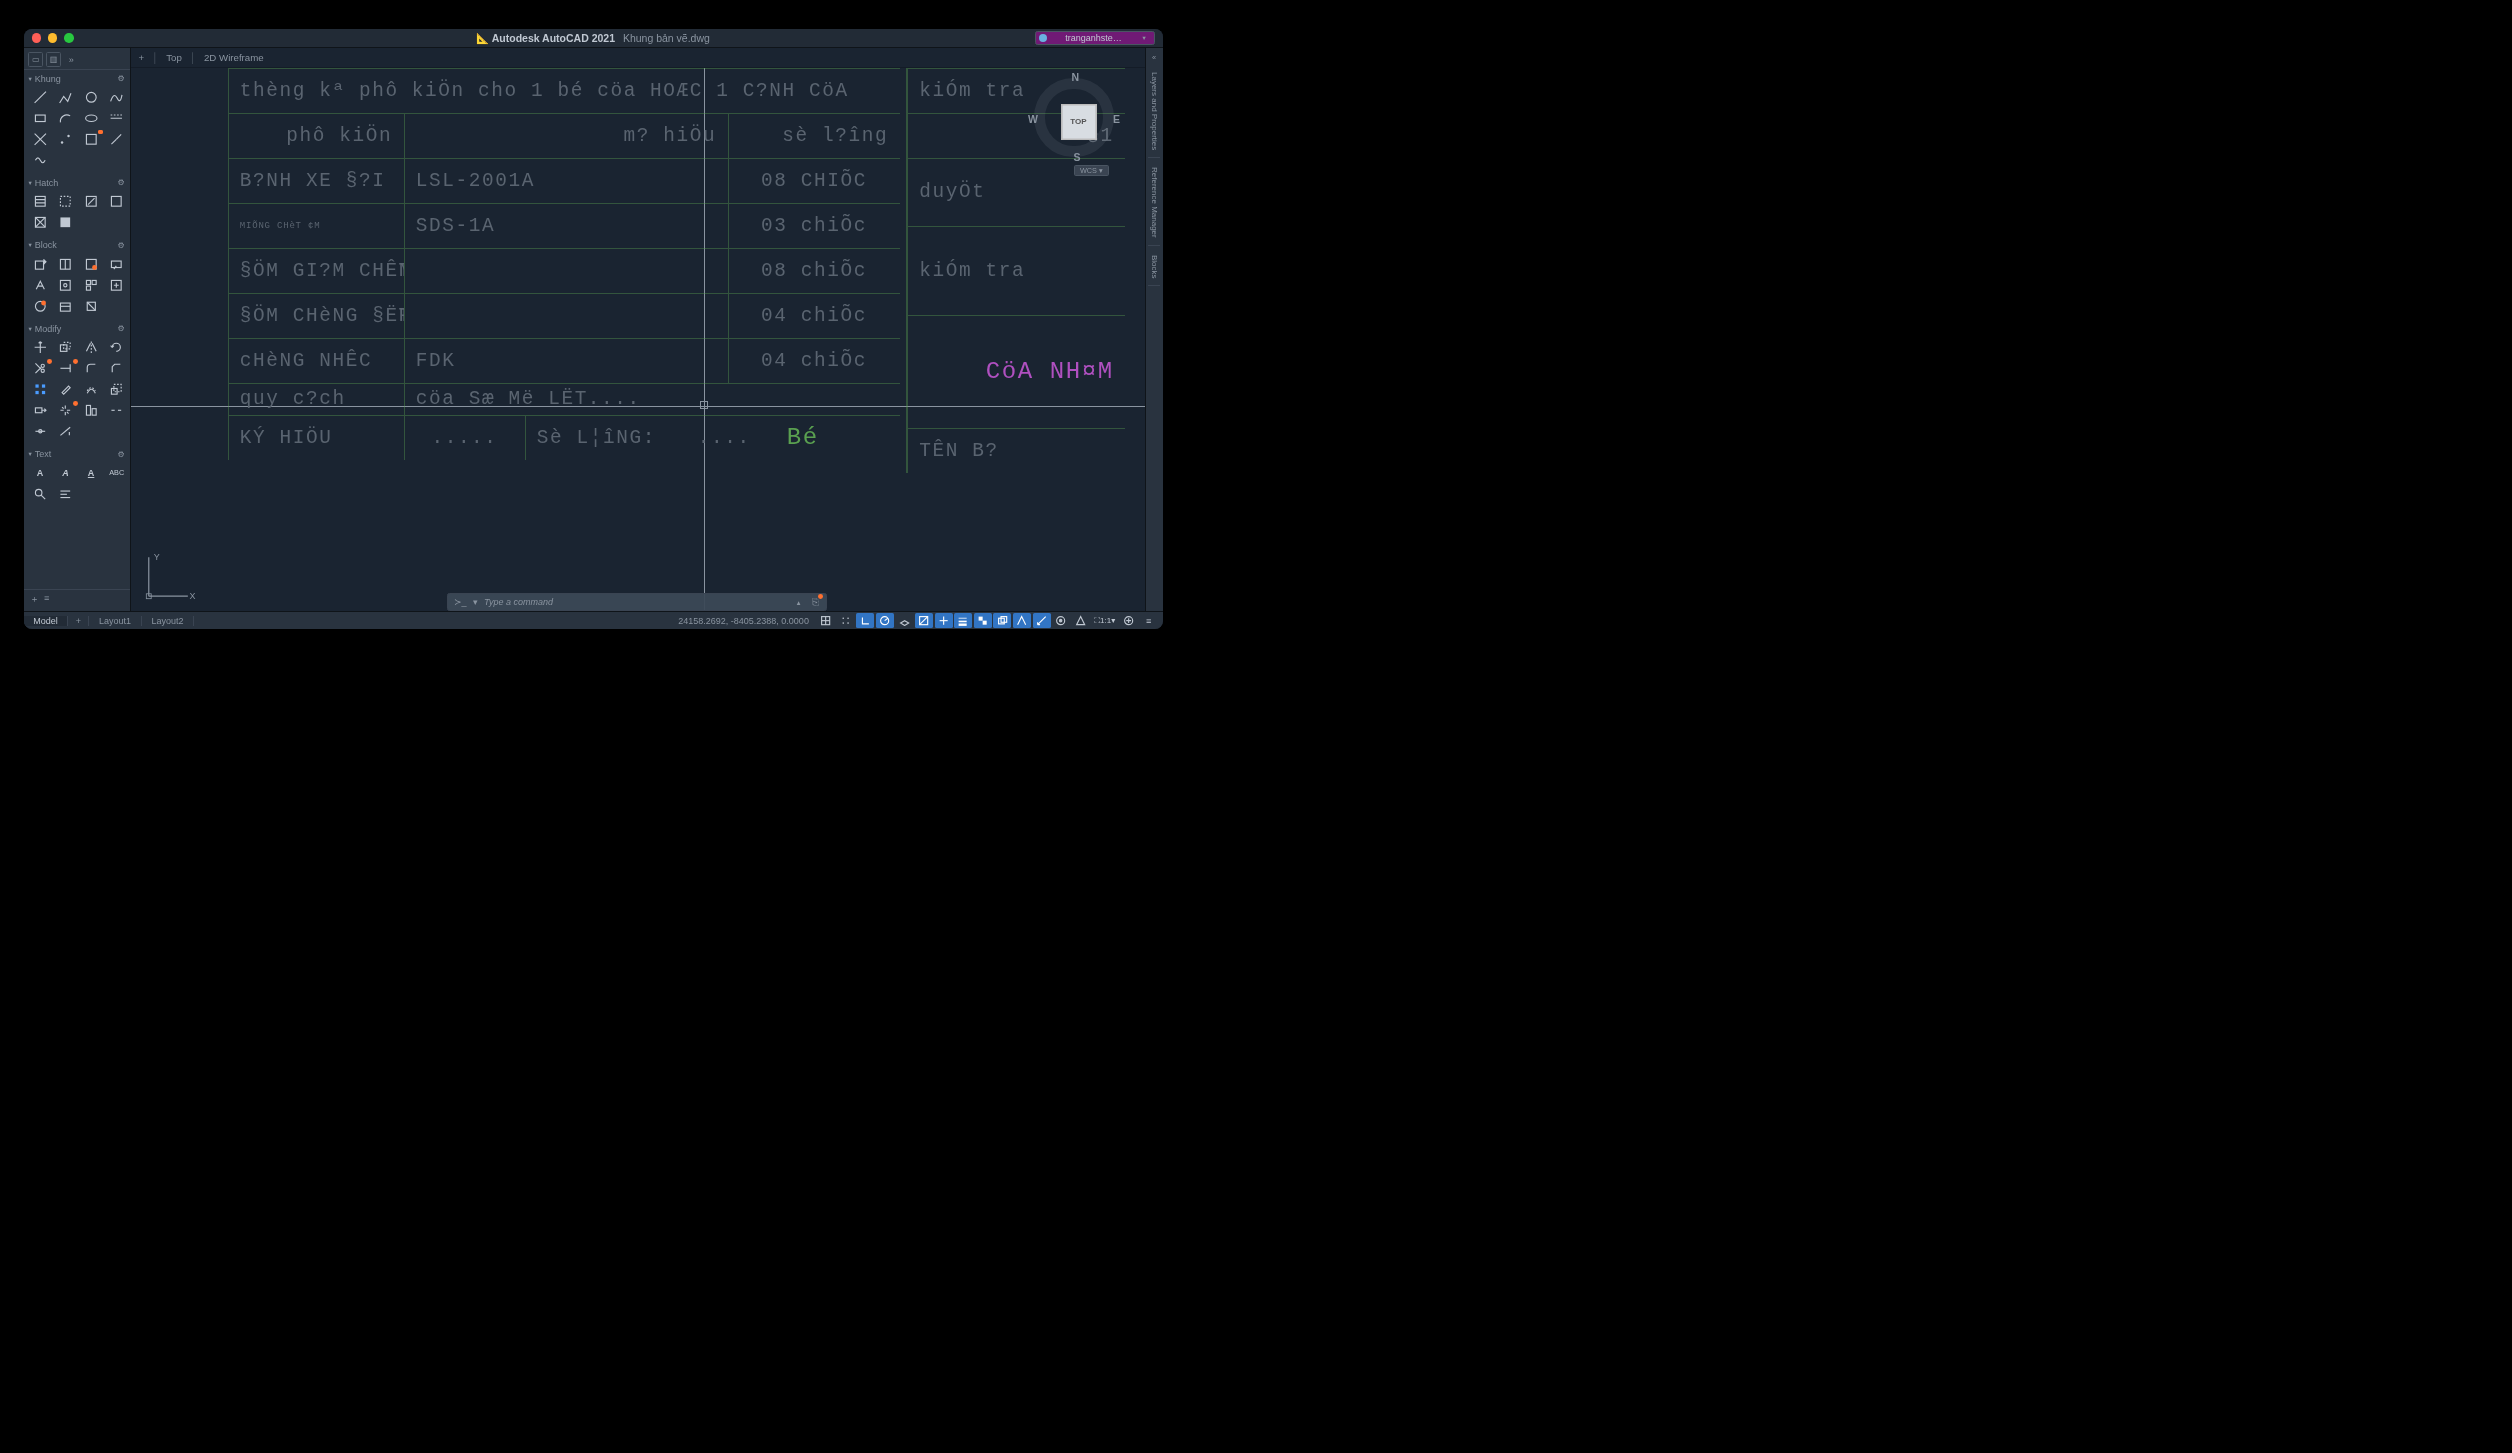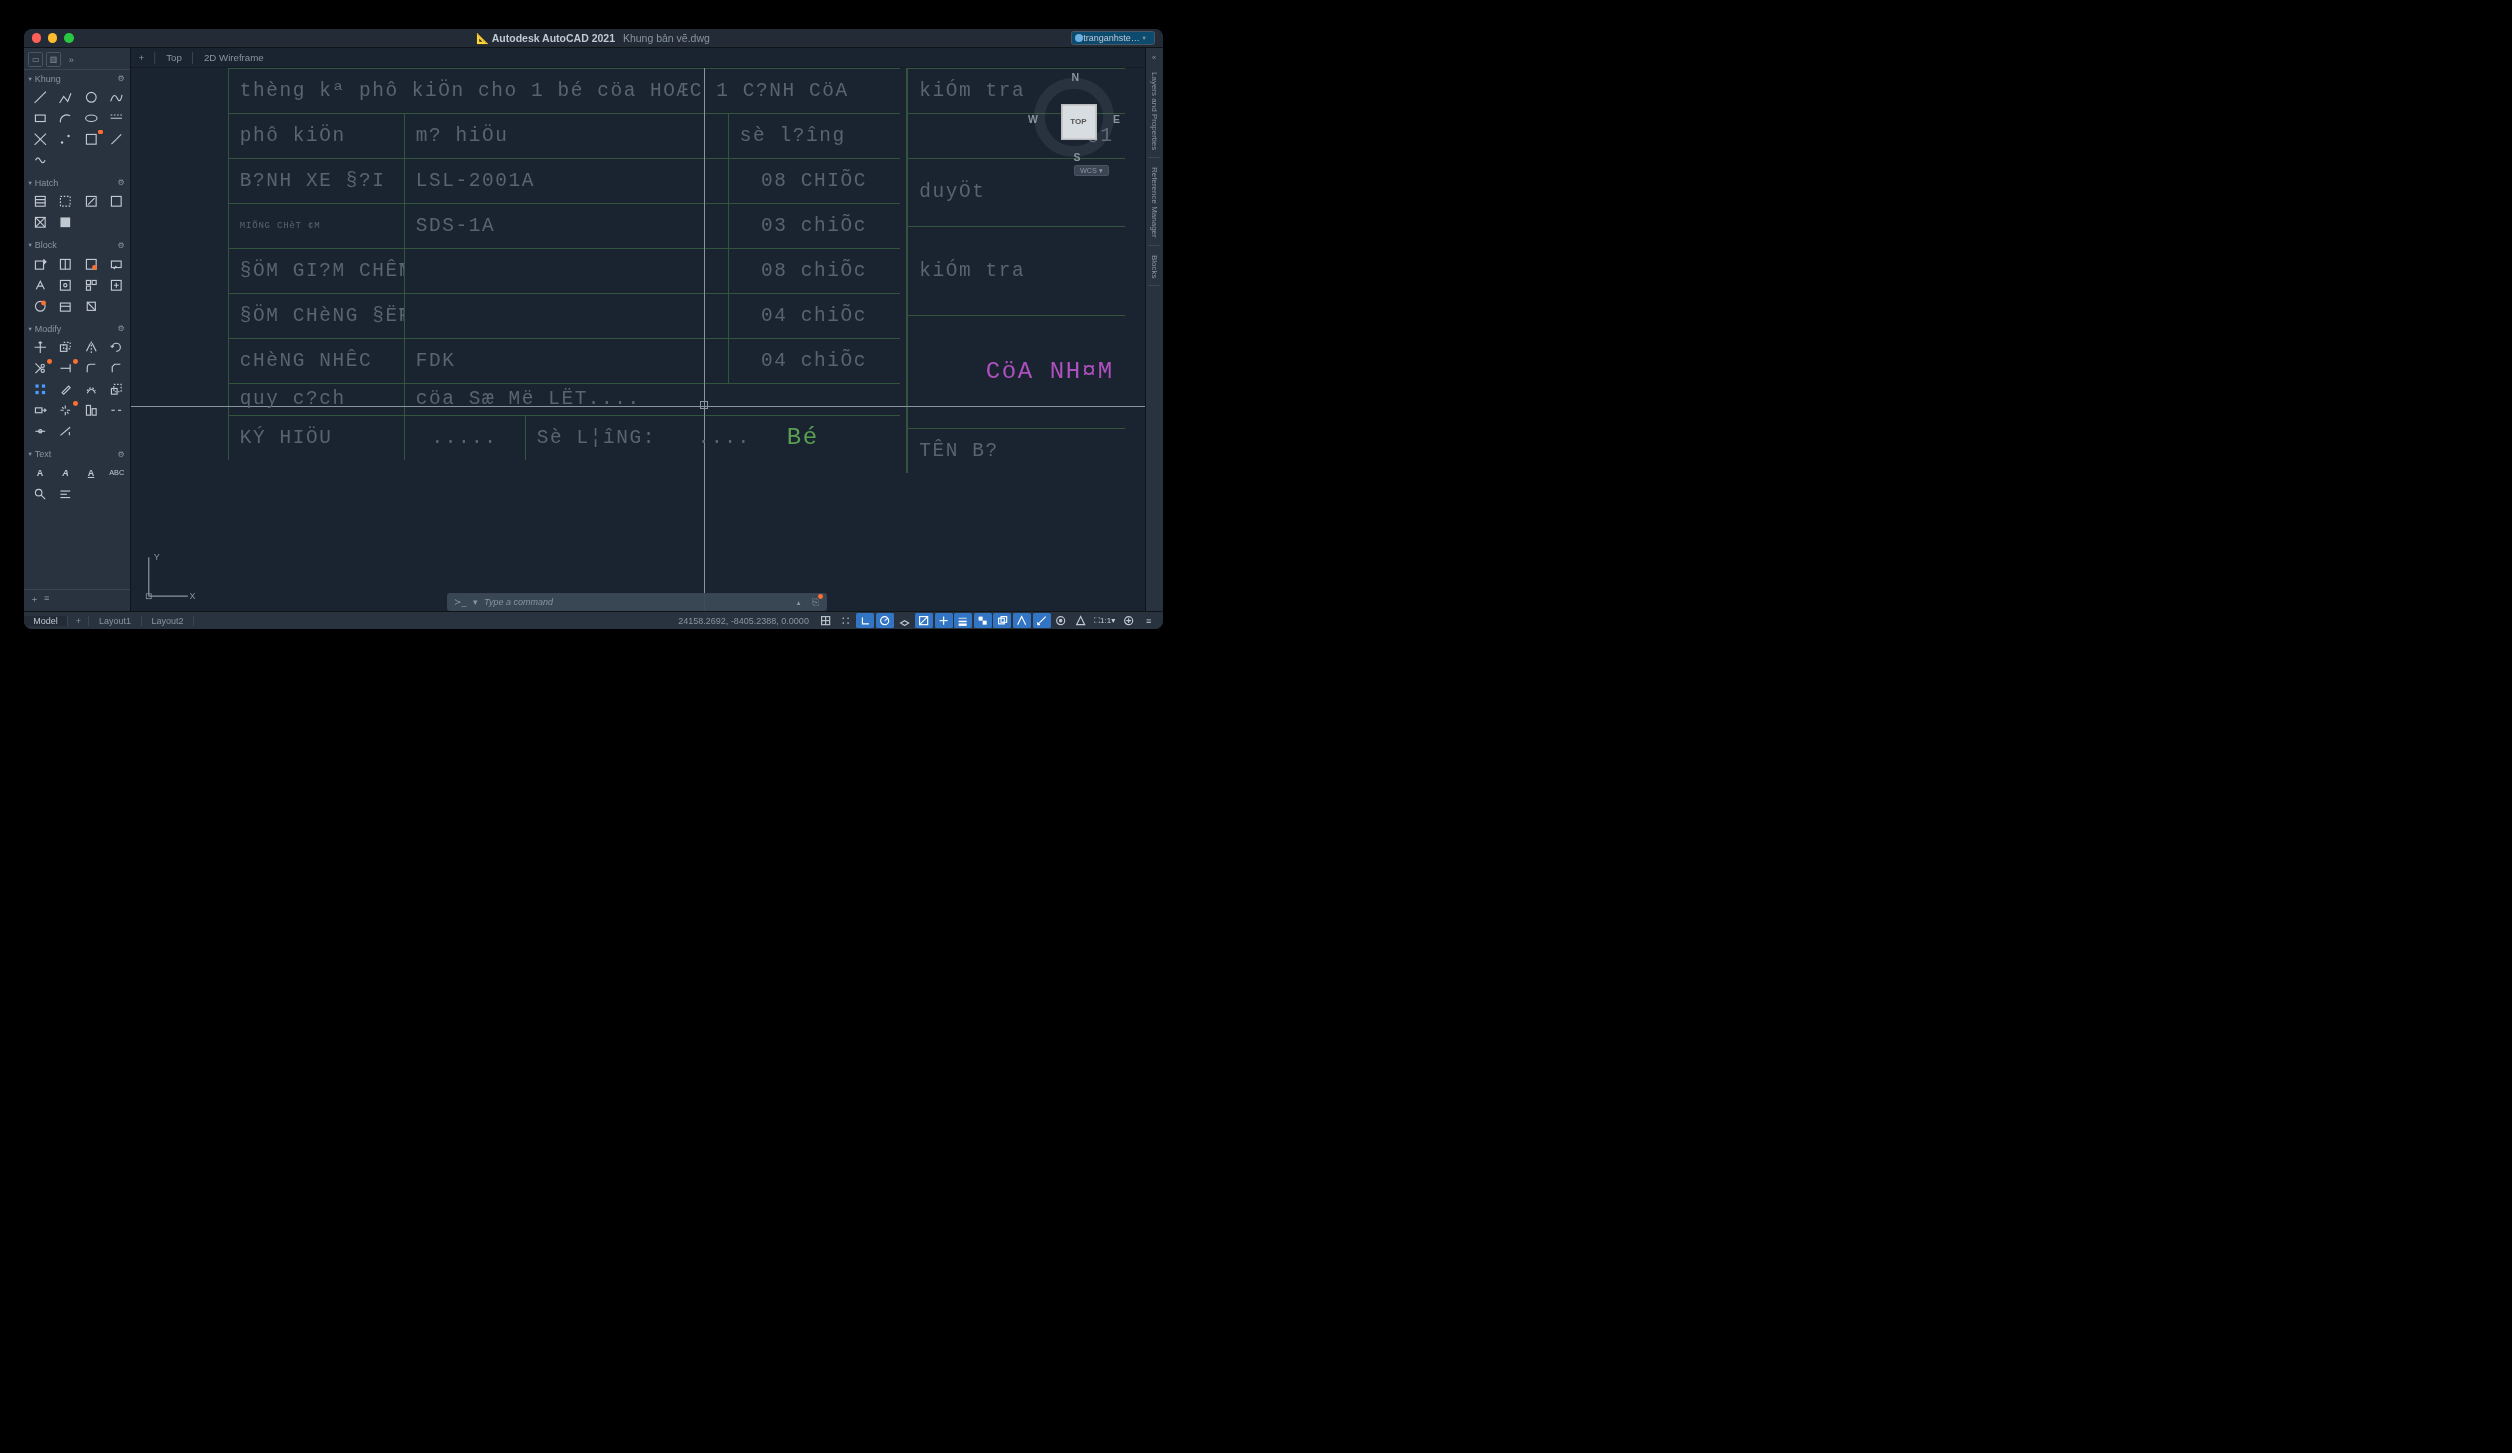--- a/index.html
+++ b/index.html
@@ -53,23 +53,23 @@
   .tlight { width: 9.7px; height: 9.7px; border-radius: 50%; }
   .red { background: #ff5f57; } .yellow { background: #febc2e; } .green2 { background: #28c840; }
   .title-center {
     position: absolute; left: 0; right: 0; text-align: center;
     font-size: 10.5px; font-weight: 600; color: var(--text);
     pointer-events: none;
   }
   .title-center .fname { font-weight: 400; color: var(--text-dim); margin-left: 4.9px; }
   .user-badge {
     margin-left: auto;
-    background: #0c4a6e; border: 0.8px solid var(--border-light);
+    background: #701a75; border: 0.8px solid var(--border-light);
     padding: 0.8px 6.5px 0.8px 3.2px; border-radius: 2.4px;
-    display: flex; align-items: center; gap: 0;
+    display: flex; align-items: center; gap: 18px;
     font-size: 9px;
   }
   .user-icon { width: 8px; height: 8px; border-radius: 50%; background: #6ab0e0; }
   .tiny-tri { font-size: 5.7px; color: var(--text-dim); margin-left: 1.6px; }
 
   
   .body {
     flex: 1;
     display: flex;
     min-height: 0;
@@ -205,21 +205,21 @@
     border-left: 0.8px solid rgba(90,160,80,0.4);
     padding: 0 11.3px;
     height: 100%;
     display: flex; align-items: center;
     white-space: nowrap;
     overflow: hidden;
   }
   .dwg .c1 { width: 176px; }
   .dwg .c2 { width: 324px; }
   .dwg .c3 { width: 172px; justify-content:center;}
-  .dwg .hdr .cell { justify-content: flex-start; }
+  .dwg .hdr .cell { justify-content: flex-end; }
   .dwg .title-row { border-left: 0.8px solid rgba(90,160,80,0.4); padding-left: 11.3px; }
   .dwg .small { font-size: 9px; letter-spacing: 0.8px; }
   .greenbe { color: var(--green); font-size: 24px; }
   .purpletxt { color: var(--purple); }
   .side-outer-border { border-left: 0.8px solid rgba(90,160,80,0.4); }
 
   
   .cmdbar {
     position: absolute; left: 316px; bottom: 0px;
     width: 380px; height: 18px;

